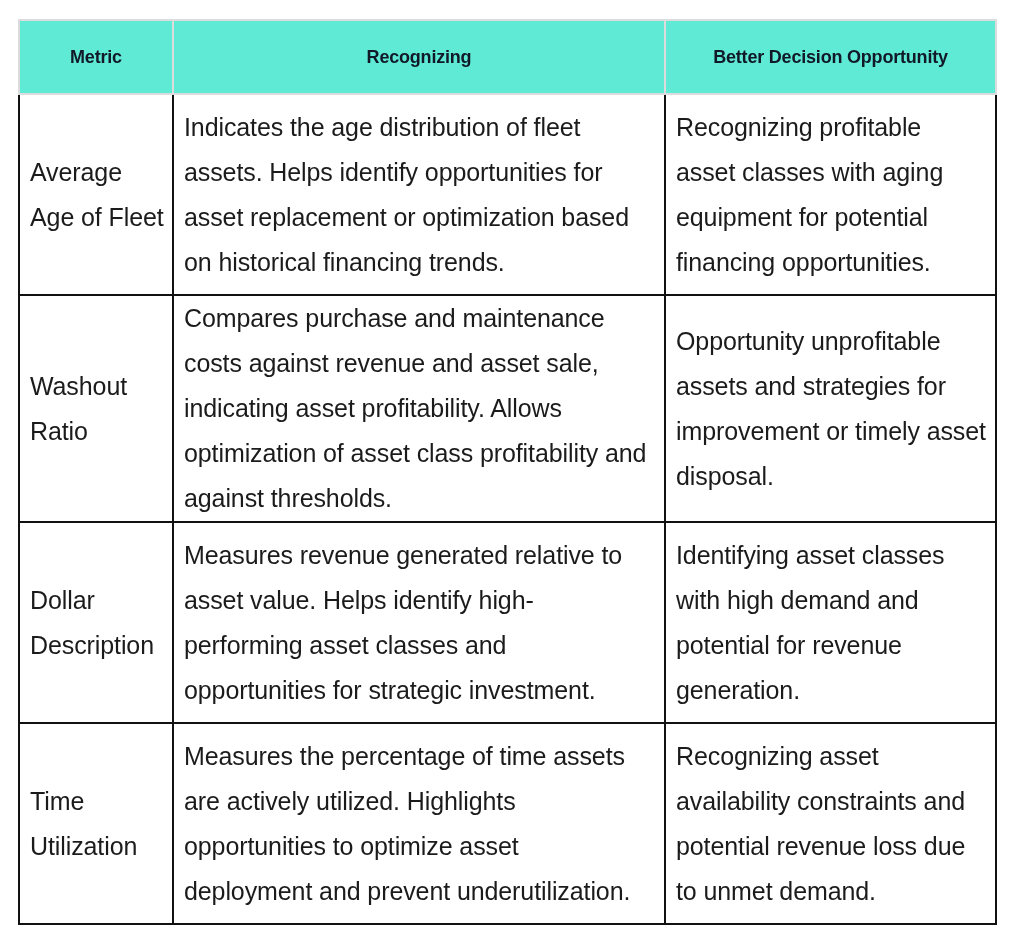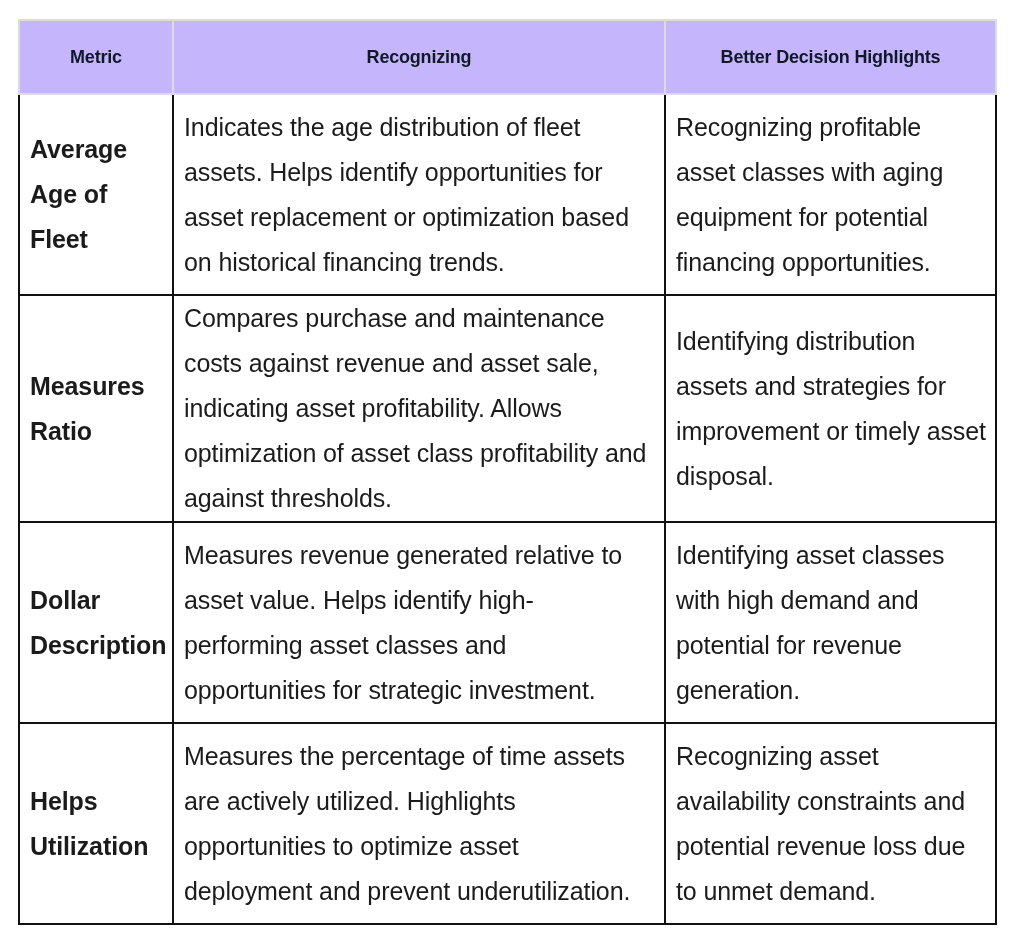--- a/index.html
+++ b/index.html
@@ -23,21 +23,21 @@
     table {
       border-collapse: collapse;
       width: 977px;
       table-layout: fixed;
     }
     col.c1 { width: 154px; }
     col.c2 { width: 492px; }
     col.c3 { width: 331px; }
 
     thead th {
-      background: #c4b5fd;
+      background: #5eead4;
       border: 2px solid #dcdcdc;
       height: 72px;
       padding: 0;
       font-size: 18px;
       font-weight: bold;
       color: #111827;
       text-align: center;
       vertical-align: middle;
       letter-spacing: -0.2px;
     }
@@ -46,21 +46,20 @@
       height: 199px;
       padding: 0 10px;
       font-size: 25px;
       line-height: 45px;
       vertical-align: middle;
       color: #1b1b1b;
       letter-spacing: -0.1px;
     }
     tbody td.metric {
       padding-right: 6px;
-      font-weight: bold;
     }
     tbody td.desc {
       padding-right: 12px;
     }
     tbody td.opp {
       padding-right: 8px;
     }
   </style>
 </head>
 <body>
@@ -69,39 +68,39 @@
   <table>
     <colgroup>
       <col class="c1">
       <col class="c2">
       <col class="c3">
     </colgroup>
     <thead>
       <tr>
         <th>Metric</th>
         <th>Recognizing</th>
-        <th>Better Decision Highlights</th>
+        <th>Better Decision Opportunity</th>
       </tr>
     </thead>
     <tbody>
       <tr>
         <td class="metric">Average Age of Fleet</td>
         <td class="desc">Indicates the age distribution of fleet assets. Helps identify opportunities for asset replacement or optimization based on historical financing trends.</td>
         <td class="opp">Recognizing profitable asset classes with aging equipment for potential financing opportunities.</td>
       </tr>
       <tr>
-        <td class="metric">Measures Ratio</td>
+        <td class="metric">Washout Ratio</td>
         <td class="desc">Compares purchase and maintenance costs against revenue and asset sale, indicating asset profitability. Allows optimization of asset class profitability and against thresholds.</td>
-        <td class="opp">Identifying distribution assets and strategies for improvement or timely asset disposal.</td>
+        <td class="opp">Opportunity unprofitable assets and strategies for improvement or timely asset disposal.</td>
       </tr>
       <tr>
         <td class="metric">Dollar Description</td>
         <td class="desc">Measures revenue generated relative to asset value. Helps identify high-performing asset classes and opportunities for strategic investment.</td>
         <td class="opp">Identifying asset classes with high demand and potential for revenue generation.</td>
       </tr>
       <tr>
-        <td class="metric">Helps Utilization</td>
+        <td class="metric">Time Utilization</td>
         <td class="desc">Measures the percentage of time assets are actively utilized. Highlights opportunities to optimize asset deployment and prevent underutilization.</td>
         <td class="opp">Recognizing asset availability constraints and potential revenue loss due to unmet demand.</td>
       </tr>
     </tbody>
   </table>
 </div>
 
 </body></html>

